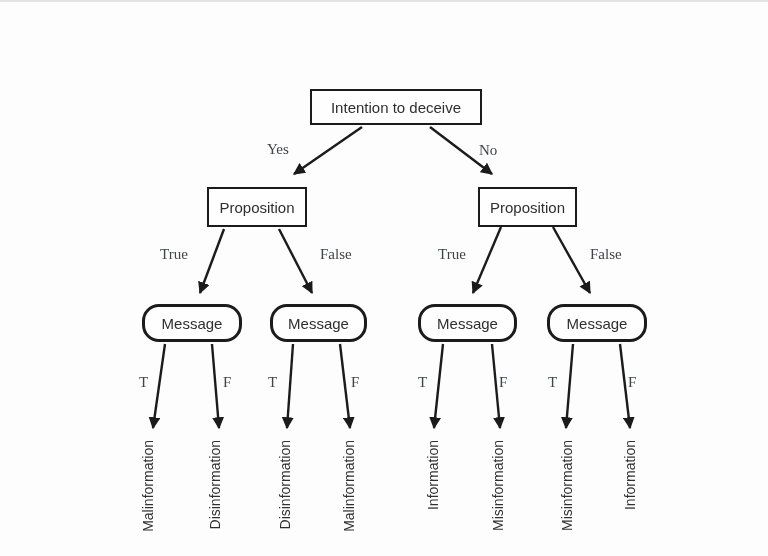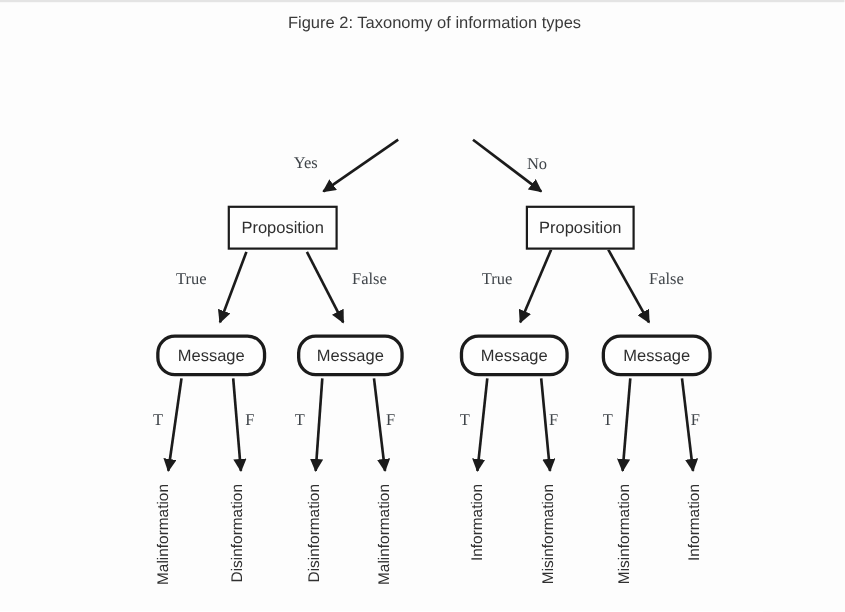--- a/index.html
+++ b/index.html
@@ -38,21 +38,20 @@
     line-height:17px;
   }
 </style>
 </head>
 <body>
 
 <div class="page">
 
   <div class="top-rule"></div>
 
-  <div class="caption">Figure 2: Taxonomy of information types</div>
 
   <svg class="arrows" width="768" height="556" viewBox="0 0 768 556">
     <defs>
       <marker id="ah" viewBox="0 0 10 10" refX="9" refY="5" markerWidth="5" markerHeight="5" orient="auto-start-reverse">
         <path d="M0,0 L10,5 L0,10 z" fill="#1b1b1b"></path>
       </marker>
     </defs>
     <g stroke="#1b1b1b" stroke-width="2.4" fill="none">
       <line x1="362" y1="127" x2="294" y2="174" marker-end="url(#ah)"></line>
       <line x1="430" y1="127" x2="492" y2="174" marker-end="url(#ah)"></line>
@@ -64,20 +63,21 @@
       <line x1="212" y1="344" x2="219" y2="428" marker-end="url(#ah)"></line>
       <line x1="293" y1="344" x2="287" y2="428" marker-end="url(#ah)"></line>
       <line x1="340" y1="344" x2="350" y2="428" marker-end="url(#ah)"></line>
       <line x1="443" y1="344" x2="434" y2="428" marker-end="url(#ah)"></line>
       <line x1="492" y1="344" x2="500" y2="428" marker-end="url(#ah)"></line>
       <line x1="573" y1="344" x2="566" y2="428" marker-end="url(#ah)"></line>
       <line x1="620" y1="344" x2="630" y2="428" marker-end="url(#ah)"></line>
     </g>
   </svg>
 
+  <div class="node" style="left:310px;top:89px;width:172px;height:36px;">Intention to deceive</div>
 
   <div class="node" style="left:207px;top:187px;width:100px;height:40px;">Proposition</div>
   <div class="node" style="left:478px;top:187px;width:99px;height:40px;">Proposition</div>
 
   <div class="node msg" style="left:142px;top:304px;width:100px;height:38px;">Message</div>
   <div class="node msg" style="left:270px;top:304px;width:97px;height:38px;">Message</div>
   <div class="node msg" style="left:418px;top:304px;width:99px;height:38px;">Message</div>
   <div class="node msg" style="left:547px;top:304px;width:100px;height:38px;">Message</div>
 
   <span class="elabel" style="left:267px;top:141px;">Yes</span>

